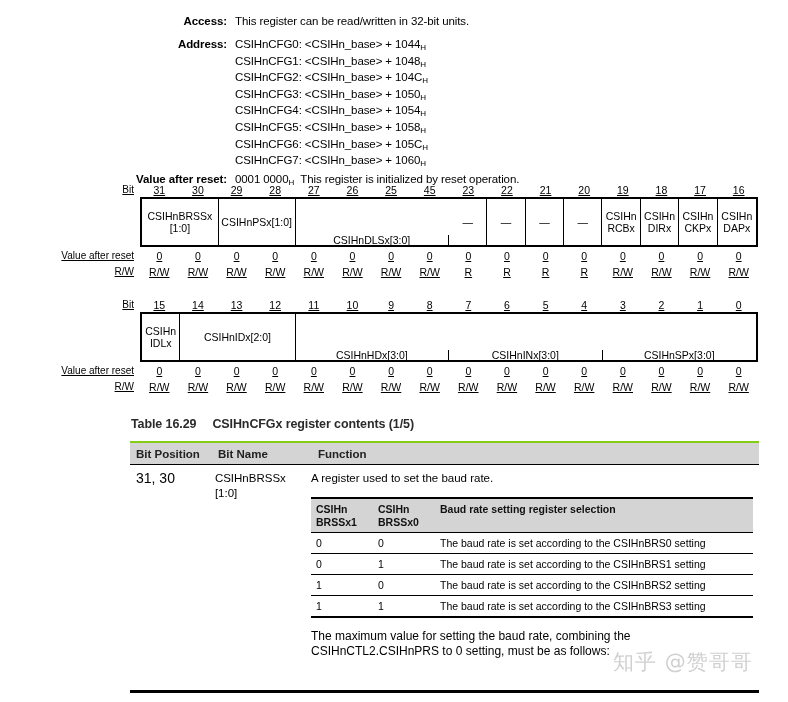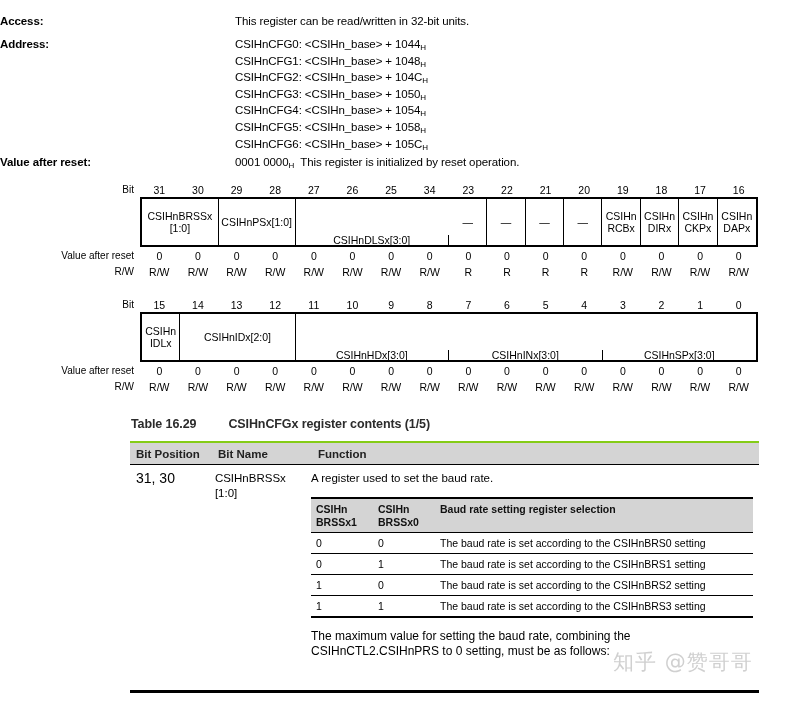--- a/index.html
+++ b/index.html
@@ -20,38 +20,38 @@
 
   
   .meta {
     position: absolute;
     left: 0; top: 14px;
     width: 788px;
   }
   .meta-row { display: flex; align-items: flex-start; margin-bottom: 2px; }
   .meta-label {
     width: 235px;
-    text-align: left;
+    text-align: right;
     padding-right: 8px;
     font-weight: bold;
     font-size: 11.5px;
     line-height: 15px;
     letter-spacing: -0.1px;
   }
   .meta-value {
     font-size: 11.5px;
     line-height: 15px;
     letter-spacing: -0.1px;
   }
   .addr-line { line-height: 14.6px; font-size: 11.5px; white-space: nowrap; }
   sub.h { font-size: 8px; vertical-align: baseline; position: relative; top: 2px; }
 
   
   .regblock { position: absolute; left: 0; width: 788px; }
-  .bitnum-row, .val-row, .rw-row { display: flex; }
+  .bitnum-row, .val-row, .rw-row { display: flex; text-decoration: underline; }
   .rowlabel {
     width: 140px;
     text-align: right;
     padding-right: 6px;
     font-size: 10px;
     line-height: 14px;
     white-space: nowrap;
   }
   .cells { display: flex; width: 618px; }
   .cells > div {
@@ -87,21 +87,21 @@
   
   .tbl-caption {
     position: absolute;
     left: 131px;
     top: 417px;
     font-size: 12.5px;
     font-weight: bold;
     color: #2b2b2b;
     letter-spacing: -0.1px;
   }
-  .tbl-caption .num { margin-right: 32px; }
+  .tbl-caption .num { margin-right: 16px; }
 
   
   .maintable {
     position: absolute;
     left: 130px;
     top: 441px;
     width: 629px;
     border-top: 2px solid #84cc16;
     border-bottom: none;
   }
@@ -203,20 +203,21 @@
     <div class="meta-row" style="margin-top:8px;">
       <div class="meta-label">Address:</div>
       <div class="meta-value" id="address-list">
           <div class="addr-line">CSIHnCFG0: &lt;CSIHn_base&gt; + 1044<sub class="h">H</sub></div>
           <div class="addr-line">CSIHnCFG1: &lt;CSIHn_base&gt; + 1048<sub class="h">H</sub></div>
           <div class="addr-line">CSIHnCFG2: &lt;CSIHn_base&gt; + 104C<sub class="h">H</sub></div>
           <div class="addr-line">CSIHnCFG3: &lt;CSIHn_base&gt; + 1050<sub class="h">H</sub></div>
           <div class="addr-line">CSIHnCFG4: &lt;CSIHn_base&gt; + 1054<sub class="h">H</sub></div>
           <div class="addr-line">CSIHnCFG5: &lt;CSIHn_base&gt; + 1058<sub class="h">H</sub></div>
           <div class="addr-line">CSIHnCFG6: &lt;CSIHn_base&gt; + 105C<sub class="h">H</sub></div>
+          <div class="addr-line">CSIHnCFG7: &lt;CSIHn_base&gt; + 1060<sub class="h">H</sub></div>
         </div>
     </div>
     <div class="meta-row" style="">
       <div class="meta-label">Value after reset:</div>
       <div class="meta-value">
         <span>0001 0000</span><sub class="h">H</sub>&nbsp;&nbsp;<span>This register is initialized by reset operation.</span>
       </div>
     </div>
   </div>
 
@@ -224,21 +225,21 @@
     <div class="bitnum-row">
       <div class="rowlabel">Bit</div>
       <div class="cells">
           <div>31</div>
           <div>30</div>
           <div>29</div>
           <div>28</div>
           <div>27</div>
           <div>26</div>
           <div>25</div>
-          <div>34</div>
+          <div>45</div>
           <div>23</div>
           <div>22</div>
           <div>21</div>
           <div>20</div>
           <div>19</div>
           <div>18</div>
           <div>17</div>
           <div>16</div>
         </div>
     </div>

